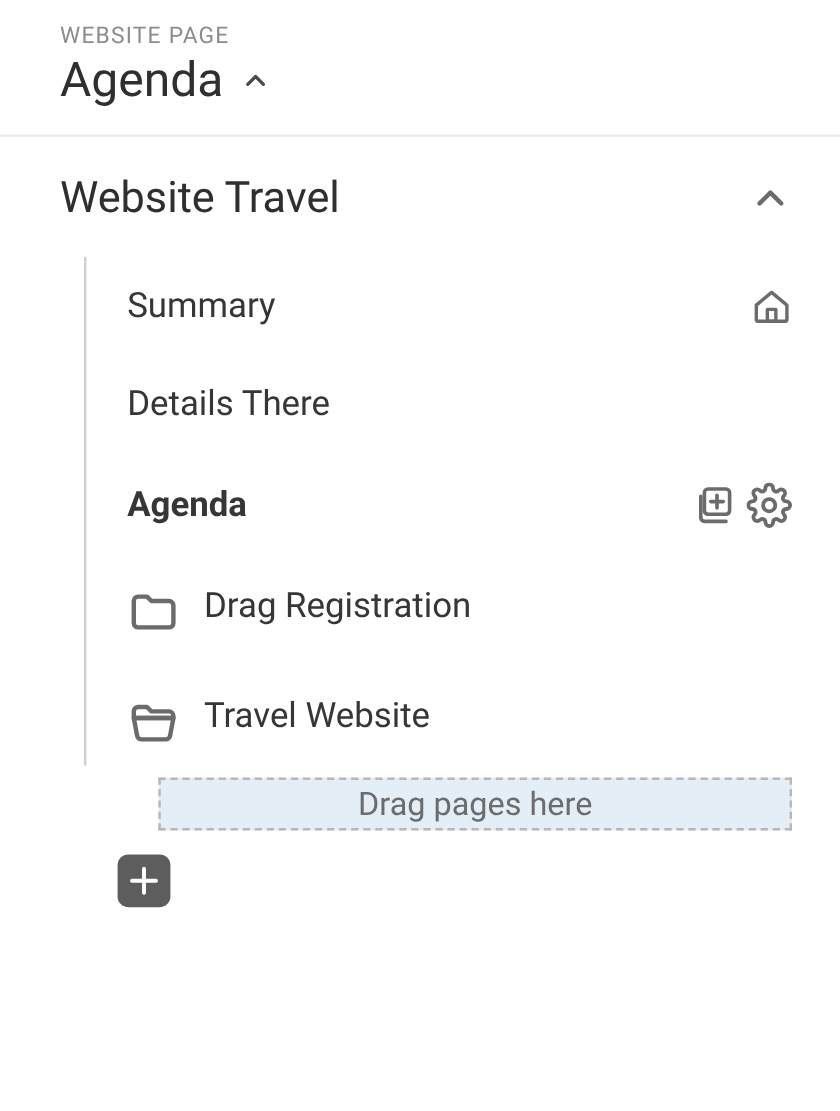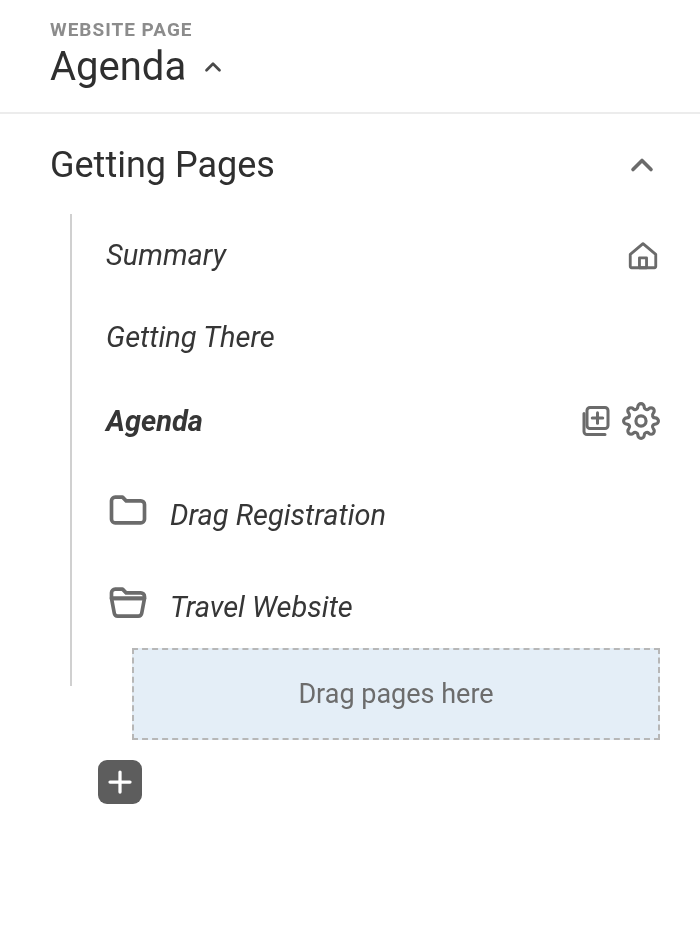--- a/index.html
+++ b/index.html
@@ -12,21 +12,21 @@
     }
 
     .header {
       padding: 18px 0 22px 50px;
       border-bottom: 2px solid #ececec;
     }
     .header-eyebrow {
       font-size: 19px;
       letter-spacing: 1px;
       color: #8c8c8c;
-      font-weight: 700;
+      font-weight: 400;
     }
     .header-title-row {
       display: flex;
       align-items: center;
       gap: 14px;
       margin-top: 2px;
     }
     .header-title {
       font-size: 40px;
       font-weight: 400;
@@ -63,43 +63,42 @@
 
     .item {
       display: flex;
       align-items: center;
       justify-content: space-between;
       padding: 24px 0 24px 36px;
       cursor: pointer;
     }
     .item-left {
       display: flex;
-      align-items: flex-end;
+      align-items: flex-start;
       gap: 20px;
-      font-style: italic;
     }
     .item-label {
       font-size: 29px;
       color: #363636;
       font-weight: 400;
     }
     .item-label.active { font-weight: 700; }
     .item-right {
       display: flex;
       align-items: center;
       gap: 8px;
     }
 
     .dropzone {
       margin-left: 62px;
       margin-right: 0;
       border: 2px dashed #b7b7b7;
       background: #e4eef7;
       text-align: center;
-      padding: 28px 0;
+      padding: 4px 0;
       font-size: 27px;
       color: #6c6c6c;
     }
 
     .add-fab {
       position: absolute;
       left: 48px;
       margin-top: 20px;
       width: 44px;
       height: 44px;
@@ -124,21 +123,21 @@
       <svg width="26" height="26" viewBox="0 0 24 24" fill="none" stroke="#4a4a4a" stroke-width="2.5" stroke-linecap="round" stroke-linejoin="round">
           <polyline points="18 15 12 9 6 15"></polyline>
         </svg>
     </span>
   </div>
 </div>
 
 <div class="section">
 
   <div class="section-header">
-    <div class="section-title">Getting Pages</div>
+    <div class="section-title">Website Travel</div>
     <span>
       <svg width="36" height="36" viewBox="0 0 24 24" fill="none" stroke="#6b6b6b" stroke-width="2.4" stroke-linecap="round" stroke-linejoin="round">
           <polyline points="18 15 12 9 6 15"></polyline>
         </svg>
     </span>
   </div>
 
   <div class="tree">
     <div class="tree-line"></div>
 
@@ -151,21 +150,21 @@
           <svg width="34" height="34" viewBox="0 0 24 24" fill="none" stroke="#6b6b6b" stroke-width="2" stroke-linecap="round" stroke-linejoin="round">
               <path d="M3 11.5 L12 4 L21 11.5 V20 a1 1 0 0 1 -1 1 H4 a1 1 0 0 1 -1 -1 Z"></path>
               <rect x="9.5" y="14" width="5" height="7"></rect>
             </svg>
         </span>
       </div>
     </div>
 
     <div class="item">
       <div class="item-left">
-        <span class="item-label">Getting There</span>
+        <span class="item-label">Details There</span>
       </div>
     </div>
 
     <div class="item">
       <div class="item-left">
         <span class="item-label active">Agenda</span>
       </div>
       <div class="item-right">
         <span>
           <svg width="36" height="36" viewBox="0 0 24 24" fill="none" stroke="#6b6b6b" stroke-width="2" stroke-linecap="round" stroke-linejoin="round">

